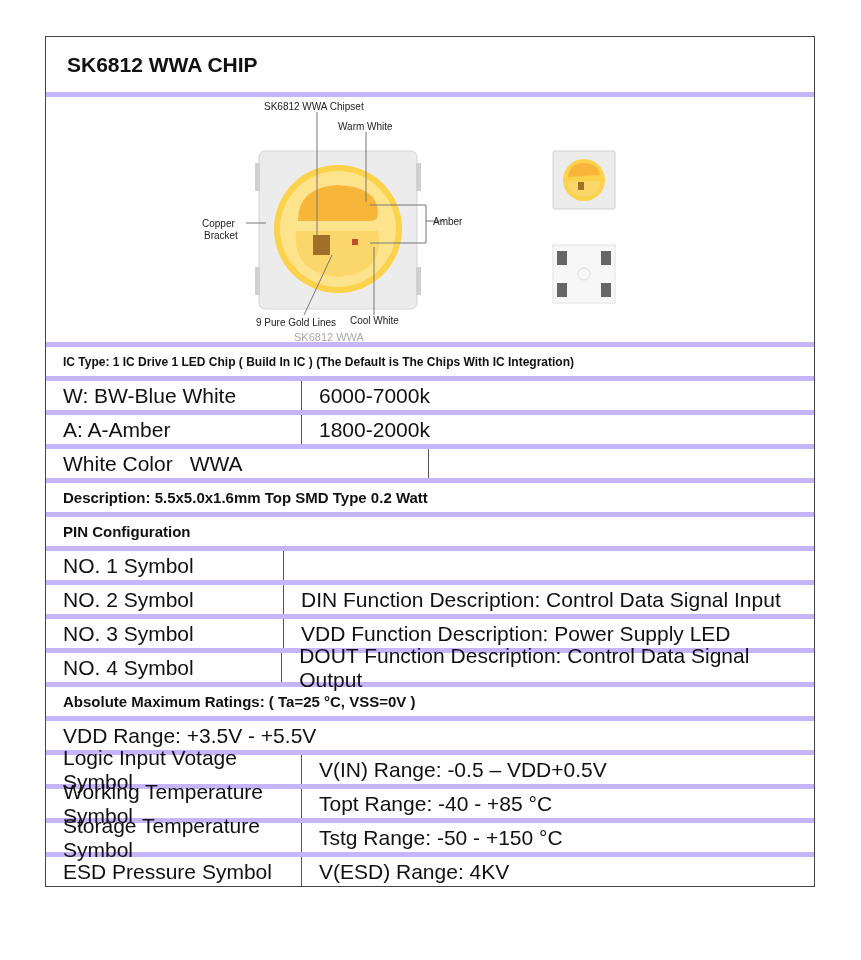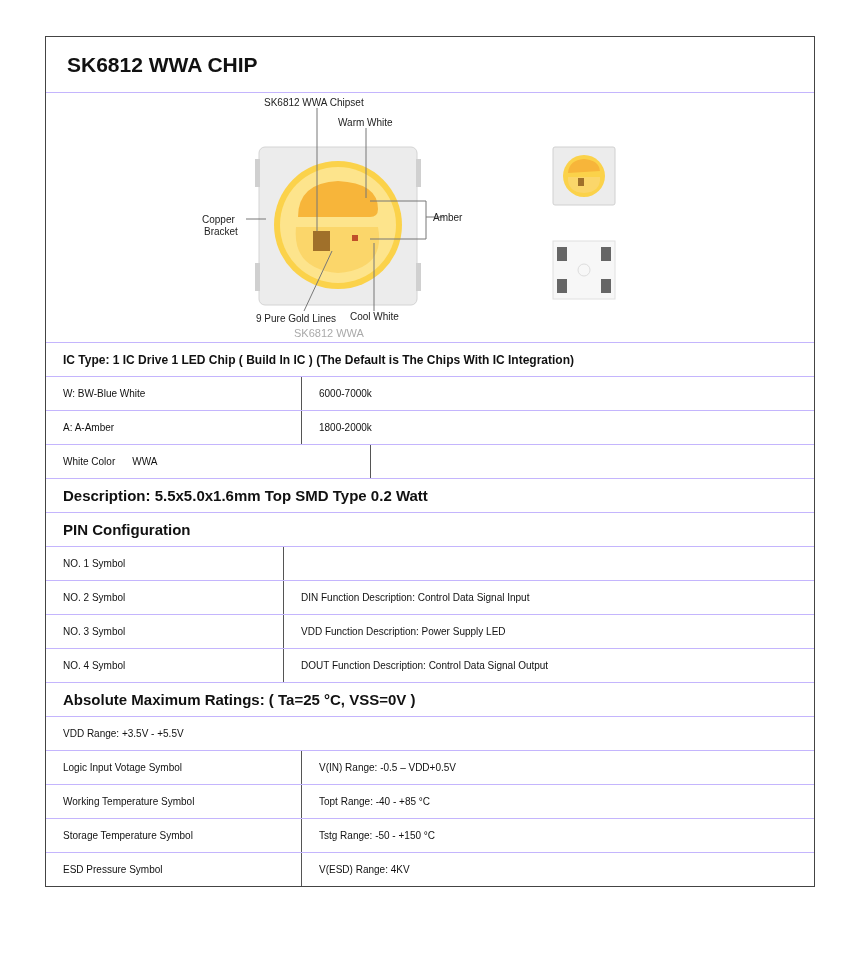--- a/index.html
+++ b/index.html
@@ -1,23 +1,23 @@
 <!DOCTYPE html>
 <html><head>
 <meta charset="utf-8">
 <style>
   html, body { margin:0; padding:0; background:#ffffff; }
   body { width:861px; height:960px; position:relative; font-family:"Liberation Sans", sans-serif; color:#111; }
   .sheet { position:absolute; left:45px; top:36px; width:770px; border:1px solid #444; box-sizing:border-box; }
-  .row { border-top:1px solid #c4b5fd; box-sizing:border-box; display:flex; align-items:center; }
+  .row { border-top:5px solid #c4b5fd; box-sizing:border-box; display:flex; align-items:center; }
   .row:first-child { border-top:none; }
   .title-row { height:55px; padding-left:21px; font-weight:bold; font-size:21px; }
   .img-row { height:250px; position:relative; }
   .full { height:34px; padding-left:17px; font-weight:bold; font-size:15px; }
-  .cell { height:34px; display:flex; align-items:center; font-size:10px; }
+  .cell { height:34px; display:flex; align-items:center; font-size:21px; }
   .c1 { padding-left:17px; box-sizing:border-box; border-right:1px solid #555; height:100%; }
   .c2 { padding-left:17px; }
   .w255 { width:256px; }
   .w238 { width:238px; }
   .ictype { font-size:12px; }
   .lbl { position:absolute; font-size:10px; color:#222; white-space:nowrap; }
 </style>
 </head>
 <body>
 

